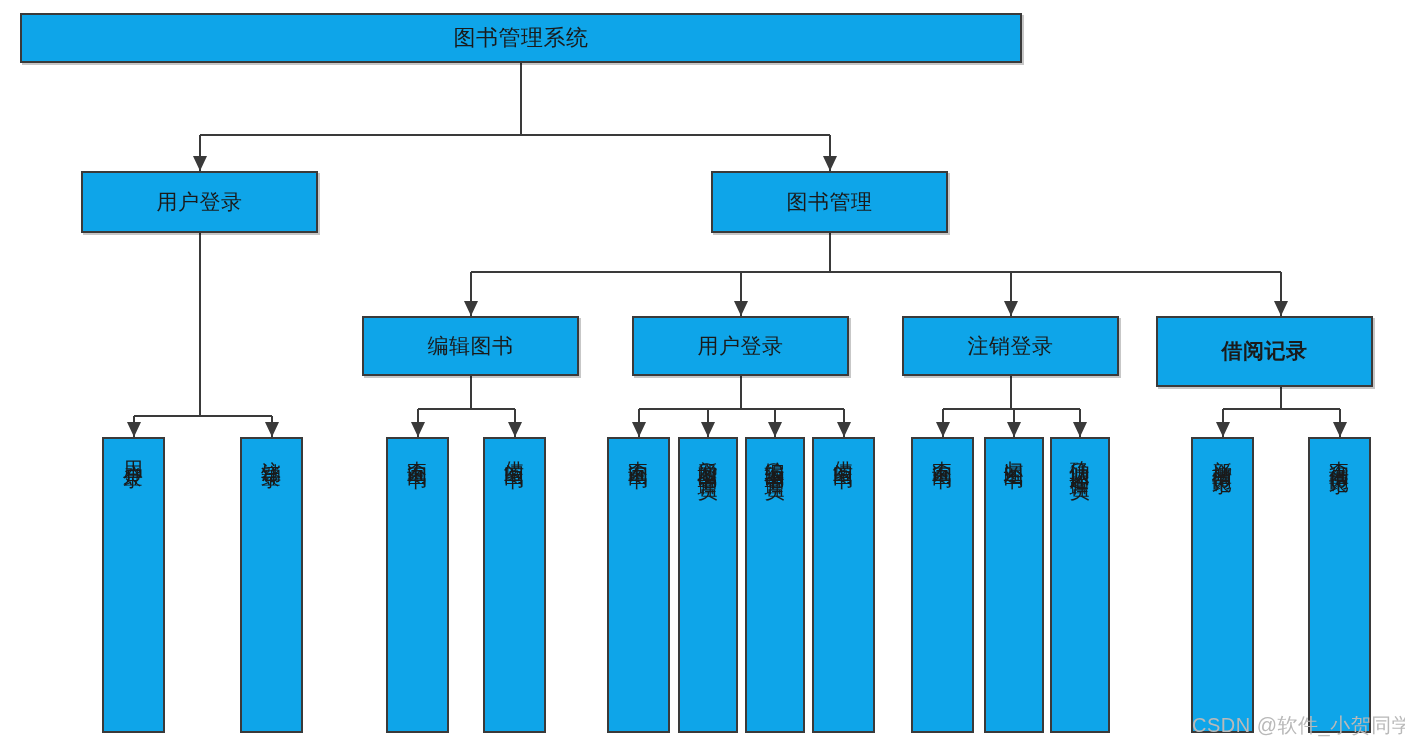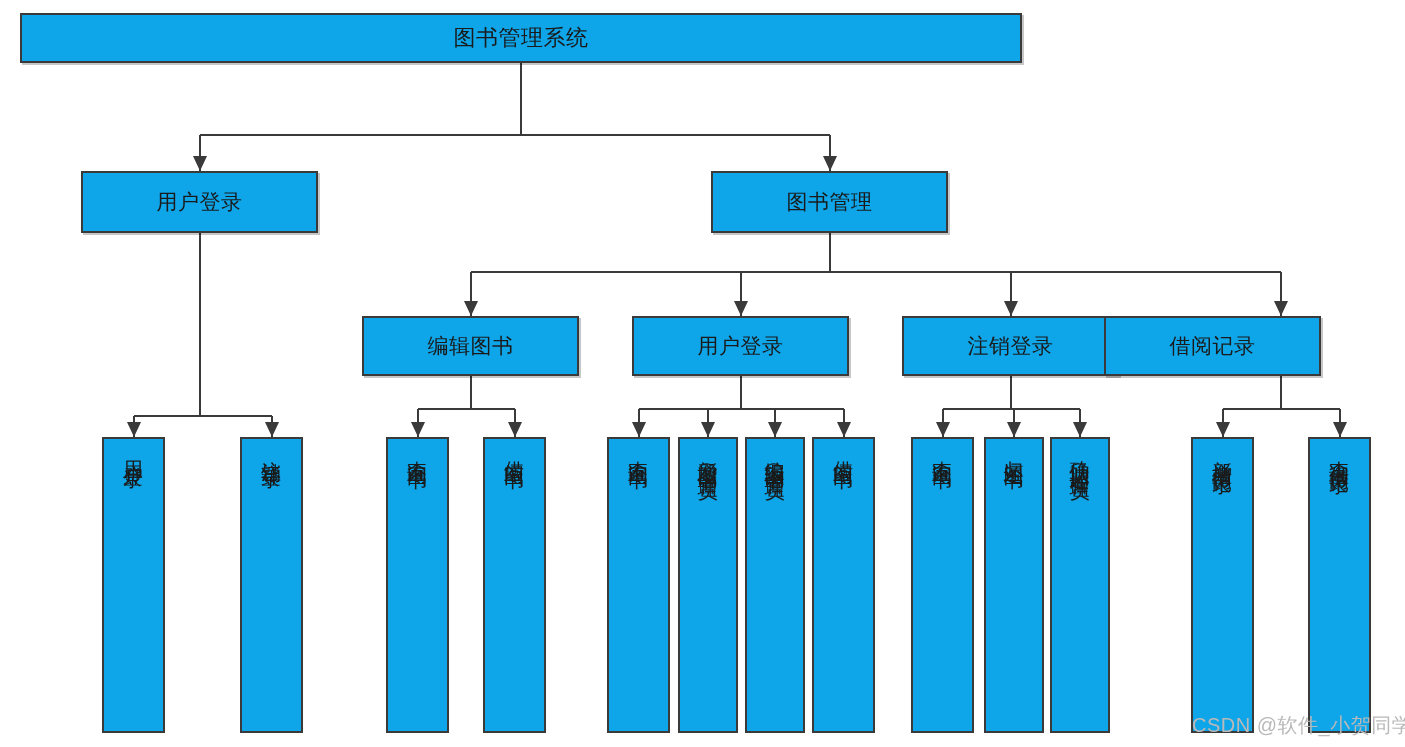--- a/index.html
+++ b/index.html
@@ -153,21 +153,21 @@
 
   <div class="node shadowed" id="node-l3-0" style="left: 362px; top: 316px; width: 217px; height: 60px;">
     <span class="node-label h-label">编辑图书</span>
   </div>
   <div class="node shadowed" id="node-l3-1" style="left: 632px; top: 316px; width: 217px; height: 60px;">
     <span class="node-label h-label">用户登录</span>
   </div>
   <div class="node shadowed" id="node-l3-2" style="left: 902px; top: 316px; width: 217px; height: 60px;">
     <span class="node-label h-label">注销登录</span>
   </div>
-  <div class="node shadowed" id="node-l3-3" style="left: 1104px; top: 316px; width: 217px; height: 60px;">
+  <div class="node shadowed" id="node-l3-3" style="left: 1156px; top: 316px; width: 217px; height: 71px; font-weight: bold;">
     <span class="node-label h-label">借阅记录</span>
   </div>
 
   <div class="node leaf" id="node-leaf-0" style="left: 102px; top: 437px; width: 63px; height: 296px;">
     <span class="node-label">用户登录</span>
   </div>
   <div class="node leaf" id="node-leaf-1" style="left: 240px; top: 437px; width: 63px; height: 296px;">
     <span class="node-label">注销登录</span>
   </div>
   <div class="node leaf" id="node-leaf-2" style="left: 386px; top: 437px; width: 63px; height: 296px;">

